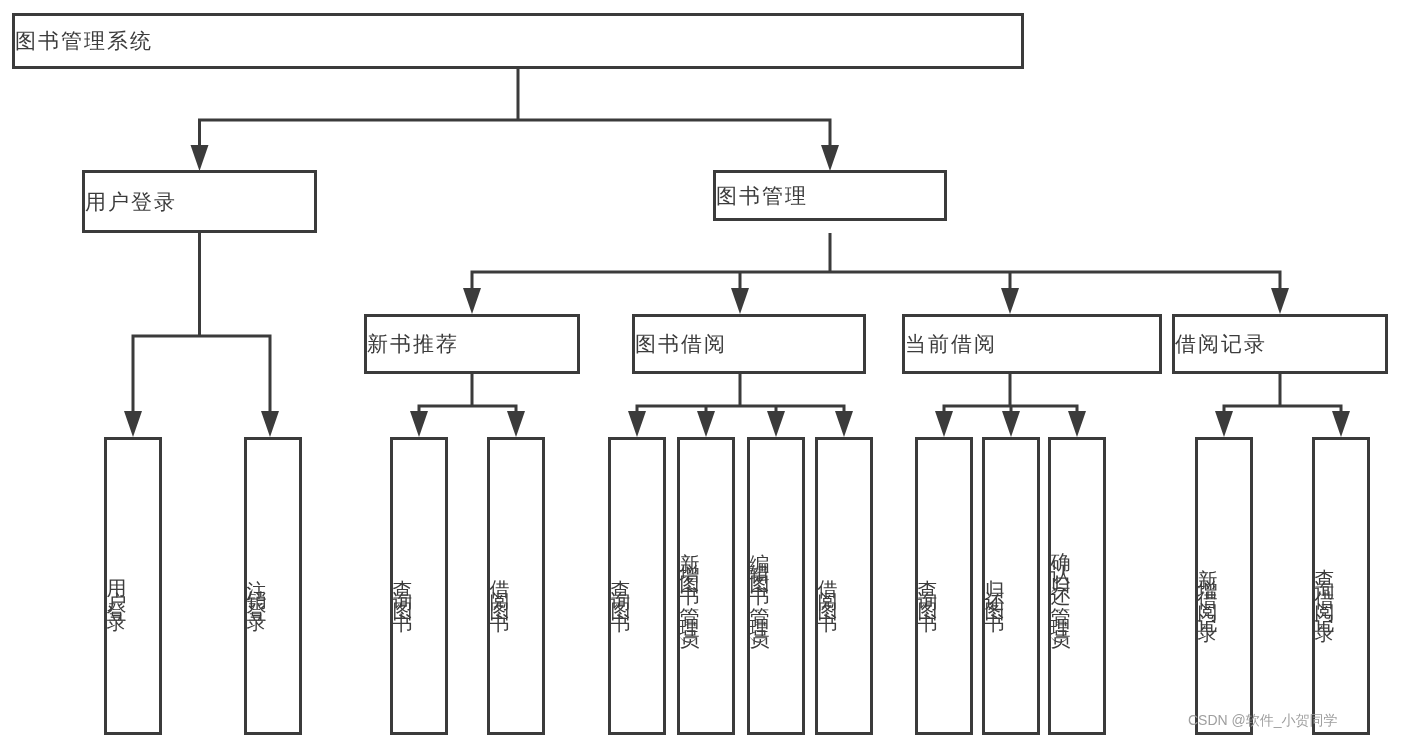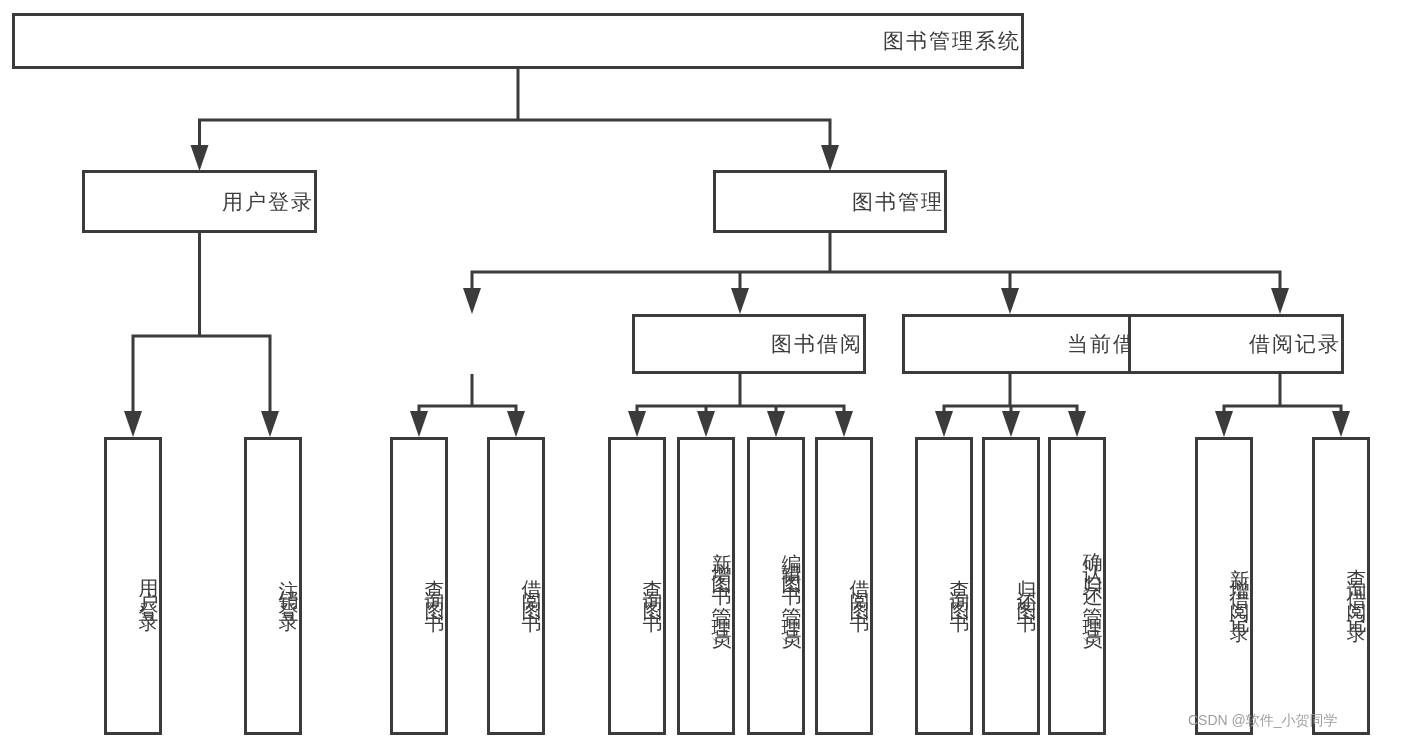--- a/index.html
+++ b/index.html
@@ -18,23 +18,22 @@
     pointer-events: none;
   }
   .box {
     position: absolute;
     box-sizing: border-box;
     background: #ffffff;
     border: 3px solid #3b3b3b;
     color: #3c3c3c;
     display: flex;
     align-items: center;
-    justify-content: flex-end;
+    justify-content: flex-start;
     z-index: 2;
-    padding-left: 11px;
   }
   .h-label {
     font-size: 21px;
     letter-spacing: 2px;
     white-space: nowrap;
   }
   .leaf .v-label {
     writing-mode: vertical-rl;
     font-size: 20px;
     letter-spacing: 11px;
@@ -96,31 +95,34 @@
     </g>
   </svg>
 
   <div class="box" style="left:12px; top:13px; width:1012px; height:56px;">
     <span class="h-label">图书管理系统</span>
   </div>
 
   <div class="box" style="left:82px; top:170px; width:235px; height:63px;">
     <span class="h-label">用户登录</span>
   </div>
-  <div class="box" style="left:713px; top:170px; width:234px; height:63px;">
+  <div class="box" style="left:713px; top:170px; width:234px; height:51px;">
     <span class="h-label">图书管理</span>
   </div>
 
+  <div class="box" style="left:364px; top:314px; width:216px; height:60px;">
+    <span class="h-label">新书推荐</span>
+  </div>
   <div class="box" style="left:632px; top:314px; width:234px; height:60px;">
     <span class="h-label">图书借阅</span>
   </div>
   <div class="box" style="left:902px; top:314px; width:260px; height:60px;">
     <span class="h-label">当前借阅</span>
   </div>
-  <div class="box" style="left:1128px; top:314px; width:216px; height:60px;">
+  <div class="box" style="left:1172px; top:314px; width:216px; height:60px;">
     <span class="h-label">借阅记录</span>
   </div>
 
   <div class="box leaf" style="left:104px; top:437px; width:58px; height:298px;">
     <span class="v-label">用户登录</span>
   </div>
   <div class="box leaf" style="left:244px; top:437px; width:58px; height:298px;">
     <span class="v-label">注销登录</span>
   </div>
   <div class="box leaf" style="left:390px; top:437px; width:58px; height:298px;">

